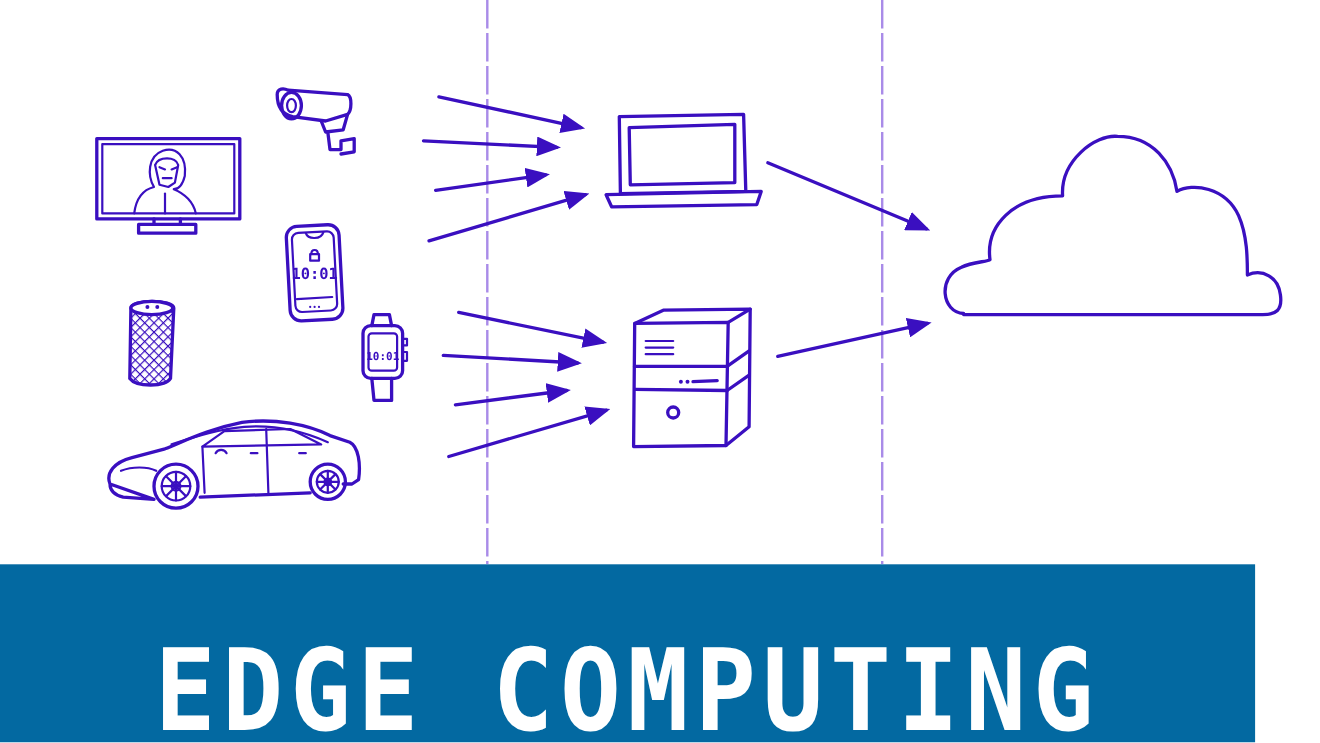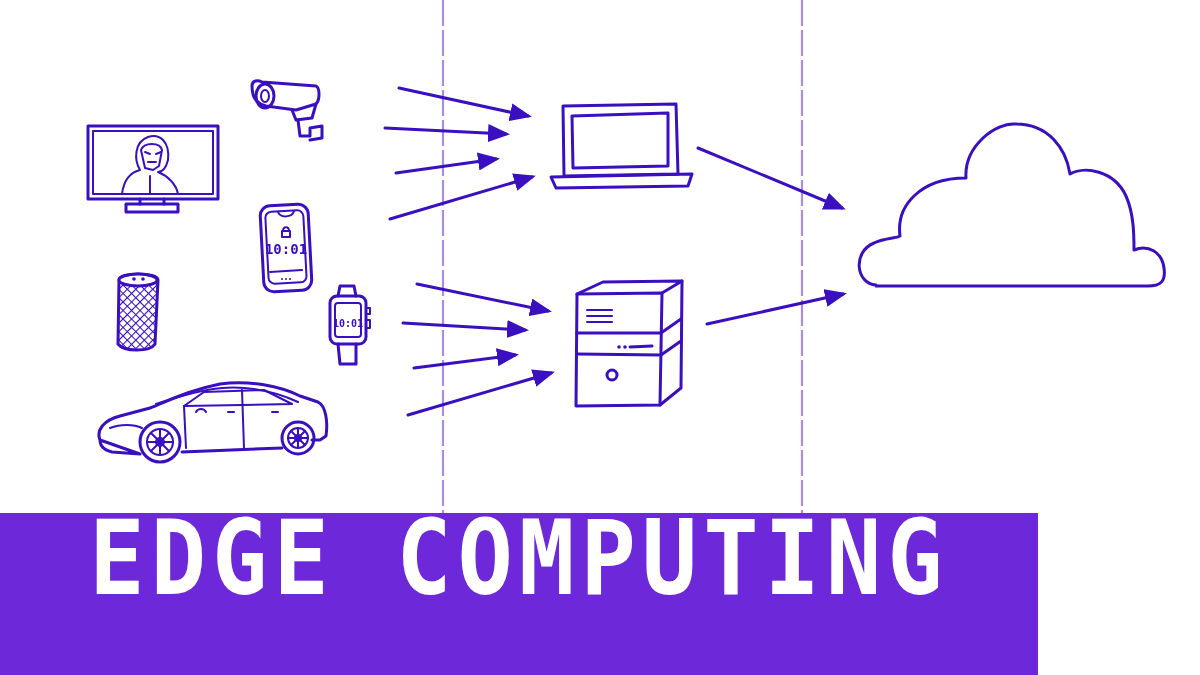--- a/index.html
+++ b/index.html
@@ -3,21 +3,21 @@
 <meta charset="utf-8">
 <style>
   html,body{margin:0;padding:0;background:#ffffff;}
   body{width:1200px;height:675px;position:relative;overflow:hidden;font-family:"DejaVu Sans",sans-serif;}
   #stage{position:absolute;left:0;top:0;width:1200px;height:513px;background:#ffffff;}
   #stage svg{position:absolute;left:0;top:0;}
   .ink{fill:none;stroke:#3a0fc0;stroke-width:3;stroke-linecap:round;stroke-linejoin:round;}
   .ink-thin{fill:none;stroke:#3a0fc0;stroke-width:2;stroke-linecap:round;stroke-linejoin:round;}
   .ink-fill{fill:#3a0fc0;stroke:none;}
   .divider{stroke:#a98be8;stroke-width:2.2;stroke-dasharray:26 4;}
-  #caption-band{position:absolute;left:0;top:513px;width:1038px;height:162px;background:#6d28d9;display:flex;align-items:flex-start;justify-content:center;}
+  #caption-band{position:absolute;left:0;top:513px;width:1141px;height:162px;background:#0369a1;display:flex;align-items:flex-end;justify-content:center;}
   #caption-text{color:#ffffff;font-family:"DejaVu Sans Mono",monospace;font-weight:bold;font-size:92px;letter-spacing:6px;line-height:1;transform:scaleY(1.12);}
 </style>
 </head>
 <body>
 
 <div id="stage">
 <svg width="1200" height="513" viewBox="0 0 1200 513" xmlns="http://www.w3.org/2000/svg">
   <defs>
     <marker id="arrowhead" markerWidth="10" markerHeight="10" refX="7" refY="5" orient="auto" markerUnits="userSpaceOnUse">
       <path d="M0,0 L10,5 L0,10 Z" fill="#3a0fc0"></path>

